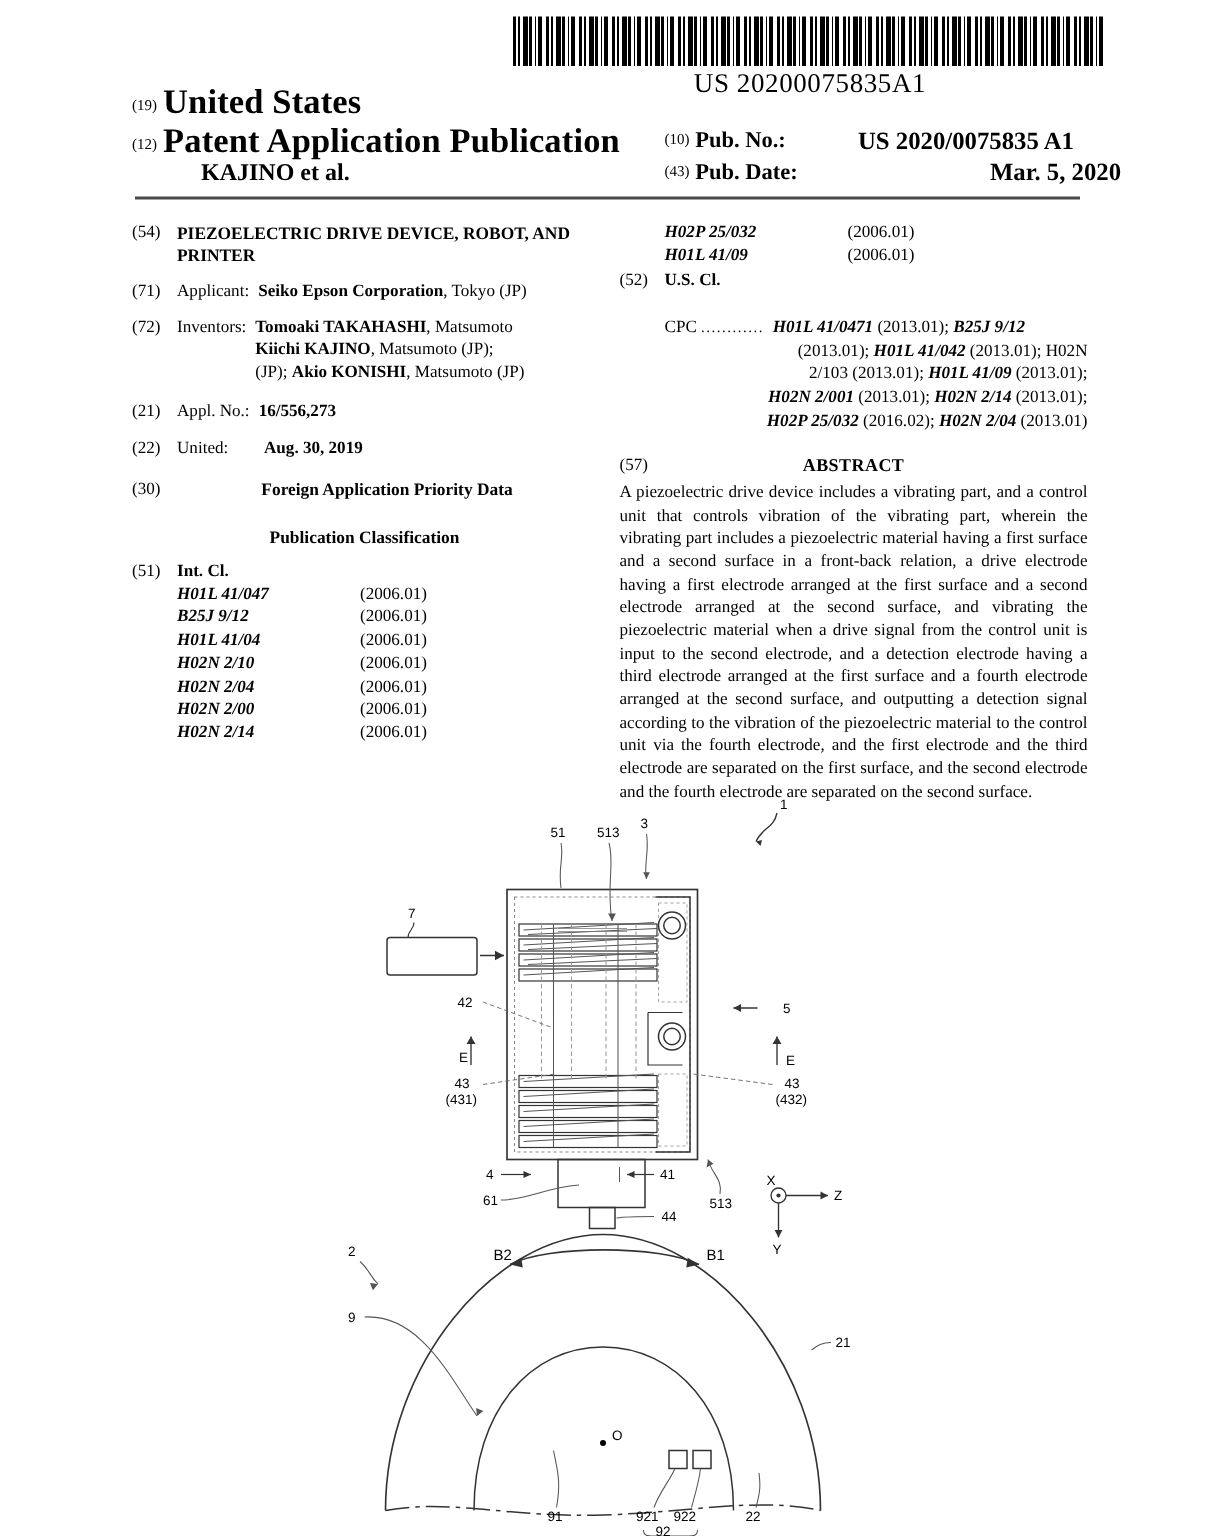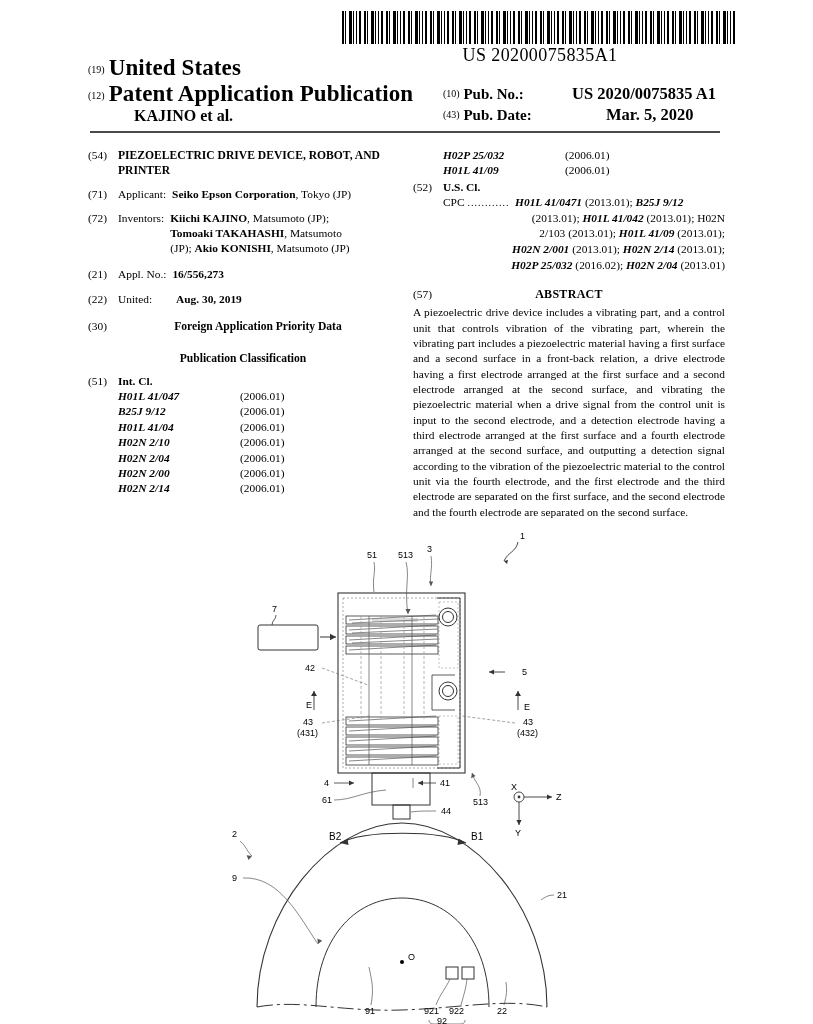--- a/index.html
+++ b/index.html
@@ -86,21 +86,21 @@
   }
   .right-pub .lbl { display: inline-block; }
   .pubno { top: 86px; }
   .pubdate { top: 107px; }
   .pubval {
     position: absolute;
     font-weight: bold;
     font-size: 16.5px;
   }
   .pubno-val { left: 572px; top: 84px; }
-  .pubdate-val { left: 606px; top: 105px; }
+  .pubdate-val { left: 660px; top: 105px; }
 
   .hrule {
     position: absolute;
     left: 90px;
     top: 131px;
     width: 630px;
     height: 2px;
     background: #4a4a4a;
   }
 
@@ -252,22 +252,22 @@
     <div class="field">
       <div class="fld-num">(71)</div>
       <div class="fld-label">Applicant:</div>
       <div class="fld-body"><span class="b">Seiko Epson Corporation</span><span>, Tokyo (JP)</span></div>
     </div>
 
     <div class="field">
       <div class="fld-num">(72)</div>
       <div class="fld-label">Inventors:</div>
       <div class="fld-body">
+        <div><span class="b">Tomoaki TAKAHASHI</span><span>, Matsumoto</span></div>
         <div><span class="b">Kiichi KAJINO</span><span>, Matsumoto (JP);</span></div>
-        <div><span class="b">Tomoaki TAKAHASHI</span><span>, Matsumoto</span></div>
         <div><span>(JP); </span><span class="b">Akio KONISHI</span><span>, Matsumoto (JP)</span></div>
       </div>
     </div>
 
     <div class="field" style="margin-top:11px">
       <div class="fld-num">(21)</div>
       <div class="fld-label">Appl. No.:</div>
       <div class="fld-body b">16/556,273</div>
     </div>
 
@@ -328,21 +328,21 @@
       <div class="intcl-row">
         <span class="intcl-code">H02P 25/032</span>
         <span class="intcl-date">(2006.01)</span>
       </div>
       <div class="intcl-row">
         <span class="intcl-code">H01L 41/09</span>
         <span class="intcl-date">(2006.01)</span>
       </div>
     </div>
 
-    <div class="field" style="margin-bottom:0;margin-top:1px">
+    <div class="field" style="margin-bottom:16px;margin-top:1px">
       <div class="fld-num">(52)</div>
       <div class="fld-body b">U.S. Cl.</div>
     </div>
 
     <div class="cpc-block">
       <div class="cpc-first">
         <span>CPC</span>
         <span class="dots">............</span>
         &nbsp;<span class="bi-mix"><i style="font-weight:bold">H01L 41/0471</i> (2013.01); <i style="font-weight:bold">B25J 9/12</i></span>
       </div>

